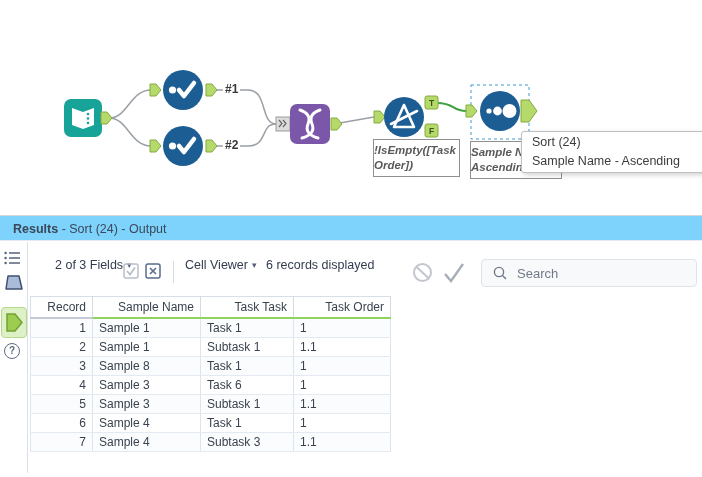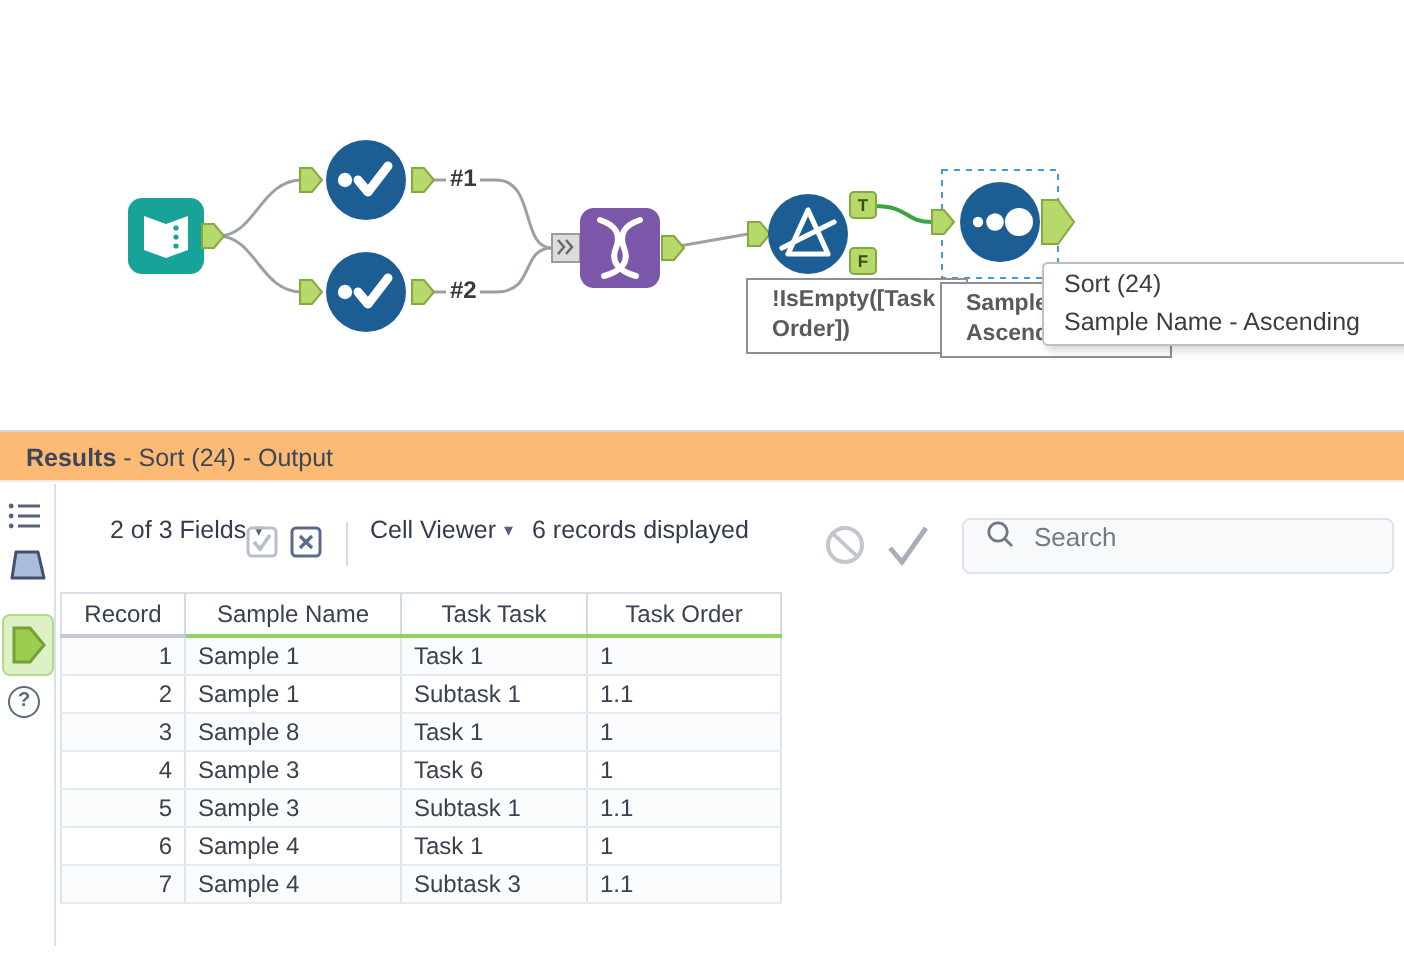--- a/index.html
+++ b/index.html
@@ -3,49 +3,49 @@
 <meta charset="utf-8">
 <style>
   html,body{margin:0;padding:0;background:#fff;}
   #app{position:relative;width:702px;height:477px;background:#fff;overflow:hidden;
        font-family:"Liberation Sans",sans-serif;color:#39424e;}
   
   #canvas{position:absolute;left:0;top:0;width:702px;height:215px;background:#fff;}
   #wires{position:absolute;left:0;top:0;}
   .conn-label{position:absolute;background:#fff;font-size:12px;font-weight:600;color:#3a3a3a;padding:0 2px;}
   .annotation{position:absolute;background:#fff;border:1px solid #8f8f8f;font-size:11.5px;font-weight:700;
-              color:#5a5a5a;line-height:15px;padding:3px 12px;white-space:nowrap;overflow:hidden;}
+              color:#5a5a5a;line-height:15px;padding:3px 0;white-space:nowrap;overflow:hidden;font-style:italic;}
   #tooltip{position:absolute;left:521px;top:131px;width:175px;height:39px;background:#fff;
            border:1px solid #bfbfbf;border-radius:3px;box-shadow:2px 2px 5px rgba(0,0,0,.18);
            font-size:12.5px;color:#3c3c3c;line-height:19px;padding:1px 0 0 10px;z-index:5;}
   
-  #results-header{position:absolute;left:0;top:215px;width:702px;height:26px;background:#fdba74;
+  #results-header{position:absolute;left:0;top:215px;width:702px;height:26px;background:#7dd3fc;
                   border-top:1px solid #d7d7d7;border-bottom:1px solid #e6eaf2;
                   font-size:12.5px;color:#3c4759;line-height:26px;padding-left:13px;box-sizing:border-box;}
   #results-header b{font-weight:700;}
   #left-strip{position:absolute;left:0;top:242px;width:27px;height:231px;border-right:1px solid #dbe1ea;}
   .strip-icon{position:absolute;left:4px;}
   #anchor-highlight{position:absolute;left:1px;top:65px;width:24px;height:29px;background:#def0c6;
                     border:1px solid #b5d98b;border-radius:4px;}
   #help-icon{position:absolute;left:4px;top:101px;width:14px;height:14px;border:1.5px solid #5d6b80;
              border-radius:50%;color:#5d6b80;font-size:10px;font-weight:700;text-align:center;line-height:14px;}
   
   #toolbar{position:absolute;left:28px;top:242px;width:674px;height:52px;background:#fff;}
   .tb-text{position:absolute;top:16px;font-size:12.5px;color:#323c4e;white-space:nowrap;}
   .caret{font-size:9px;color:#55607a;vertical-align:1px;padding-left:4px;}
   .tb-divider{position:absolute;left:145px;top:19px;width:1px;height:22px;background:#d6dbe2;}
   #search-box{position:absolute;left:453px;top:17px;width:216px;height:28px;background:#f8f9fb;
-              border:1px solid #dfe3ea;border-radius:4px;display:flex;align-items:flex-start;box-sizing:border-box;}
+              border:1px solid #dfe3ea;border-radius:4px;display:flex;align-items:center;box-sizing:border-box;}
   #search-input{border:none;outline:none;background:transparent;font-family:"Liberation Sans",sans-serif;
                 font-size:13px;color:#707a88;width:170px;}
   #search-input::placeholder{color:#707a88;opacity:1;}
   
   #grid{position:absolute;left:30px;top:296px;border-collapse:collapse;table-layout:fixed;
         font-size:12px;color:#39424e;}
-  #grid th{font-weight:400;text-align:center;height:20px;padding:0 6px;border-top:1px solid #d9dfe8;
+  #grid th{font-weight:400;text-align:right;height:20px;padding:0 6px;border-top:1px solid #d9dfe8;
            border-right:1px solid #d3dae3;border-bottom:2px solid #8ed45e;background:#fff;overflow:hidden;}
   #grid th:first-child{border-bottom:2px solid #c3cad5;border-left:1px solid #d9dfe8;}
   #grid td{height:18px;padding:0 6px;border-right:1px solid #dee4ec;border-bottom:1px solid #e4eaf1;
            background:#fff;overflow:hidden;white-space:nowrap;}
   #grid td:first-child{border-left:1px solid #dee4ec;}
   #grid tr:nth-child(odd) td{background:#fbfcfe;}
   #grid td.rec{text-align:right;}
   #grid col.c0{width:62px}#grid col.c1{width:108px}#grid col.c2{width:93px}#grid col.c3{width:97px}
 </style>
 </head>

